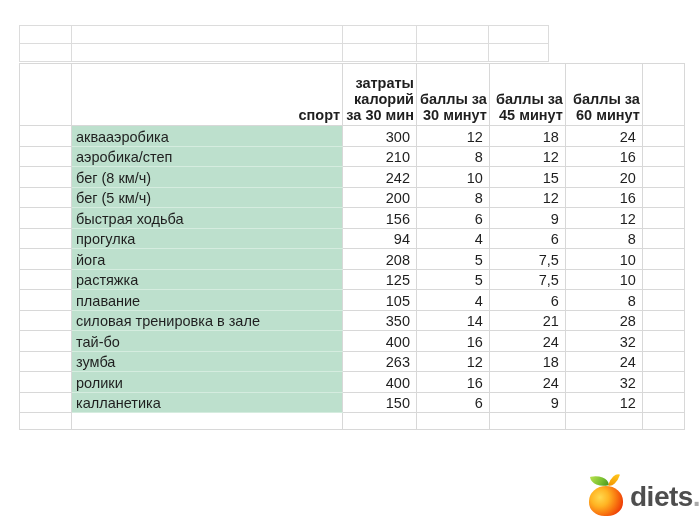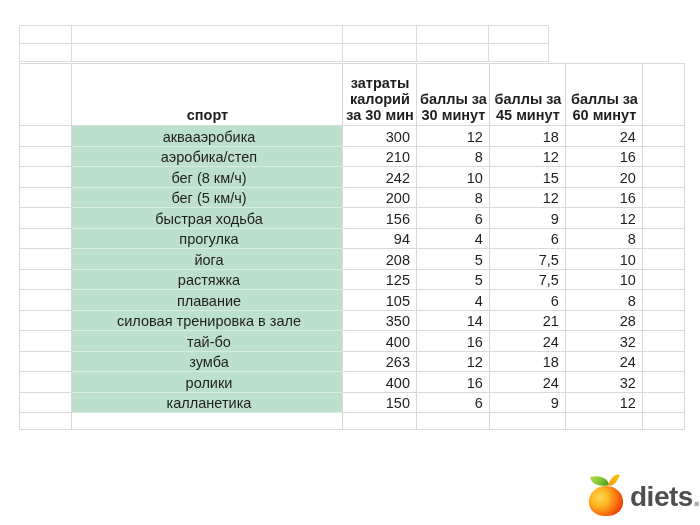--- a/index.html
+++ b/index.html
@@ -29,38 +29,38 @@
     table-layout: fixed;
   }
   table.main th, table.main td {
     border: 1px solid #d8d8d8;
     padding: 0;
     overflow: hidden;
   }
   table.main thead th {
     height: 59px;
     vertical-align: bottom;
-    text-align: center;
+    text-align: right;
     font-weight: bold;
     font-size: 14.5px;
     line-height: 16px;
     white-space: pre;
     padding: 0 2px 2px 3px;
     background: #ffffff;
   }
   table.main tbody td {
     height: 19.5px;
     font-size: 14.5px;
     line-height: 18px;
     vertical-align: bottom;
     background: #ffffff;
     white-space: nowrap;
   }
   table.main td.name {
-    text-align: center;
+    text-align: left;
     padding-left: 4px;
     background: #bde0cd;
     border-top-color: #d5ecdf;
     border-bottom-color: #d5ecdf;
   }
   table.main td.num {
     text-align: right;
     padding-right: 6px;
   }
   table.main tr.empty-row td { height: 16px; }

